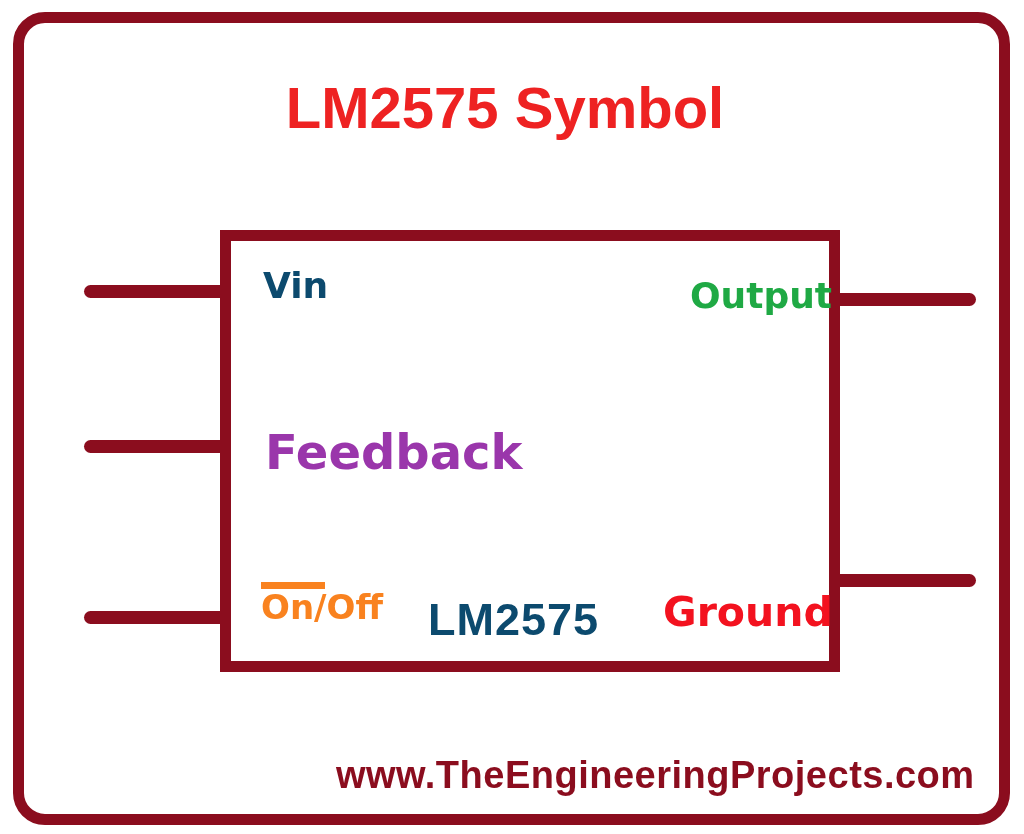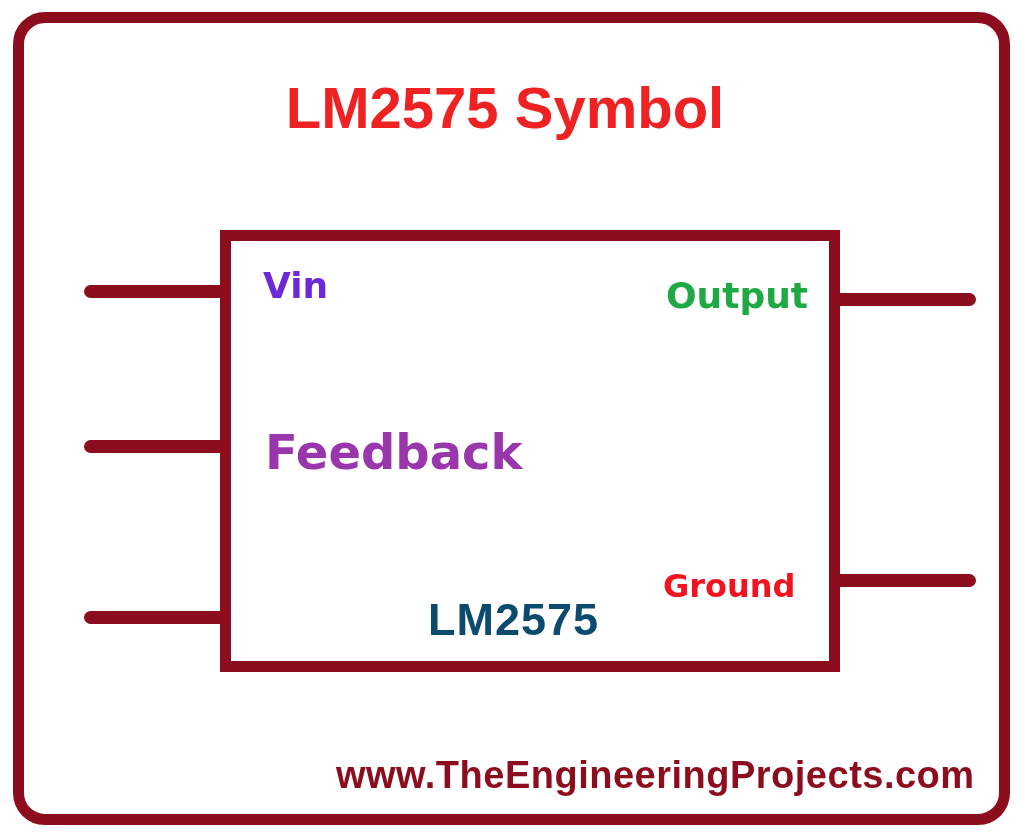--- a/index.html
+++ b/index.html
@@ -70,21 +70,21 @@
     position: absolute;
     font-family: "DejaVu Sans", sans-serif;
     font-weight: bold;
     line-height: 1;
     white-space: nowrap;
   }
   .label.vin      { left: 263px; top: 268px; font-size: 36px; }
   .label.feedback { left: 265px; top: 428px; font-size: 48px; }
   .label.onoff    { left: 261px; top: 590px; font-size: 34px; }
   .label.output   { left: 666px; top: 278px; font-size: 36px; }
-  .label.ground   { left: 663px; top: 570px; font-size: 32px; }
+  .label.ground   { left: 663px; top: 592px; font-size: 41px; }
 
   
   .overline-bar {
     position: absolute;
     left: 0px;
     top: -8px;
     width: 64px;
     height: 7px;
     background: currentColor;
   }
@@ -123,26 +123,30 @@
   <div class="title" style="color: rgb(238, 34, 34);">LM2575 Symbol</div>
 
   <div class="chip-box"></div>
 
   <div class="pin left vin"></div>
   <div class="pin left feedback"></div>
   <div class="pin left onoff"></div>
   <div class="pin right output"></div>
   <div class="pin right ground"></div>
 
-  <div class="label vin" style="color: #6d28d9;">Vin</div>
+  <div class="label vin" style="color: #0c4a6e;">Vin</div>
 
   <div class="label feedback" style="color: rgb(154, 54, 171);">Feedback</div>
 
+  <div class="label onoff" style="color: rgb(249, 130, 31);">
+    <span class="overline-bar"></span>
+    <span>On</span><span>/Off</span>
+  </div>
 
   <div class="chip-name" style="color: #0c4a6e;">LM2575</div>
 
-  <div class="label output" style="color: rgb(31, 169, 68);">Output</div>
+  <div class="label output" style="color: rgb(31, 169, 68); margin-left: 24px;">Output</div>
 
   <div class="label ground" style="color: rgb(243, 18, 31);">Ground</div>
 
   <div class="footer" style="color: rgb(139, 13, 30); margin-left: 33px;">www.TheEngineeringProjects.com</div>
 
 </div>
 
 </body></html>

